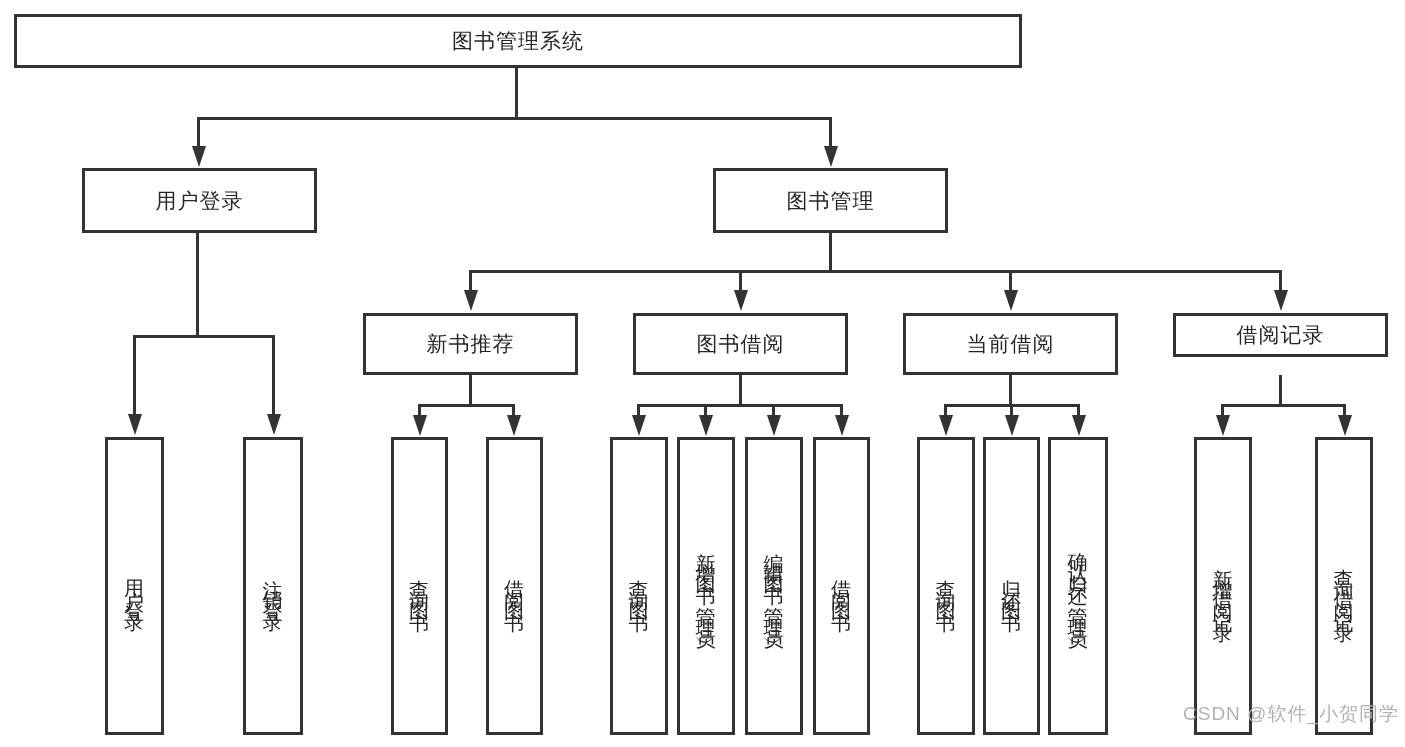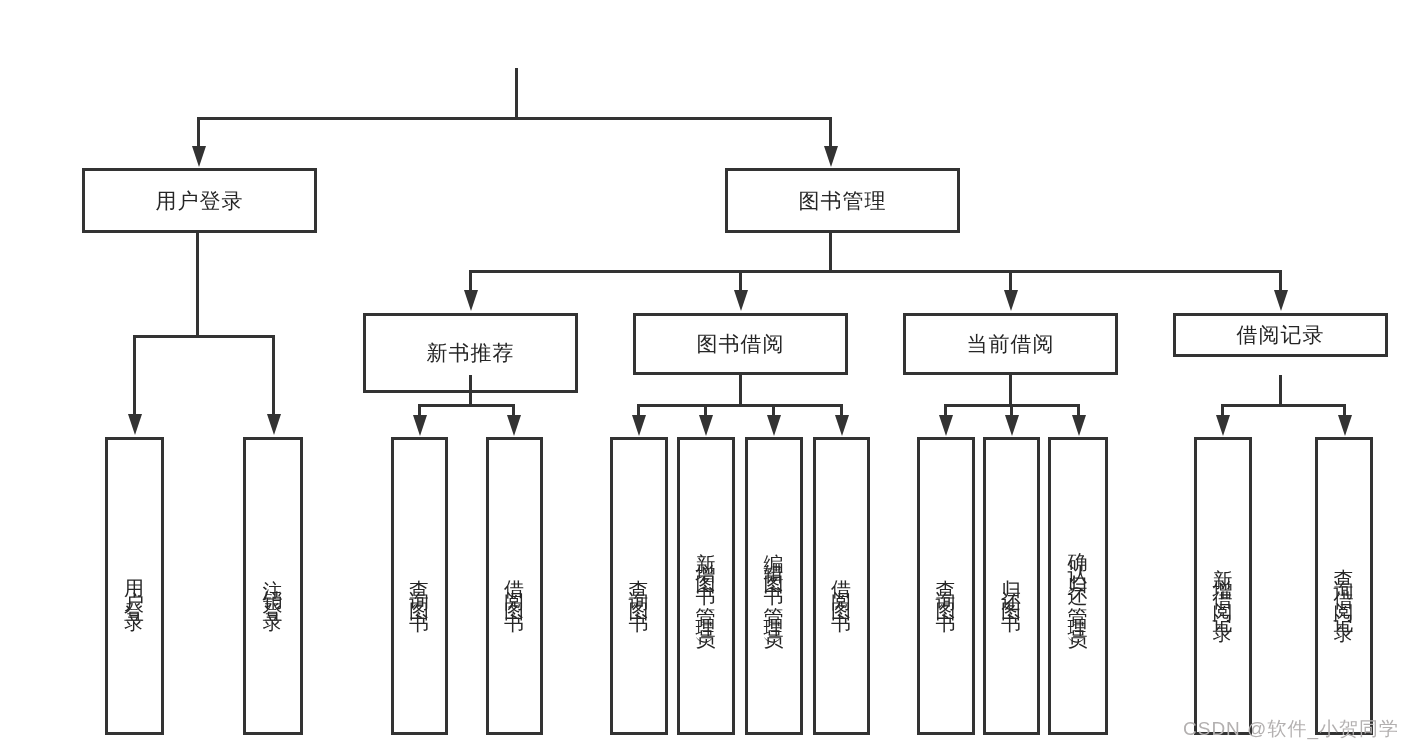--- a/index.html
+++ b/index.html
@@ -55,58 +55,61 @@
     left: -5.5px;
     width: 0;
     height: 0;
     border-left: 7px solid transparent;
     border-right: 7px solid transparent;
     border-top: 21px solid #333333;
   }
   .watermark {
     position: absolute;
     left: 1183px;
-    top: 716px;
+    top: 701px;
     font-size: 19px;
     color: #b3b0b0;
     letter-spacing: 1px;
     white-space: nowrap;
   }
 </style>
 </head>
 <body>
 
 <div class="canvas">
 
+  <div class="node" style="left:14px; top:14px; width:1008px; height:54px;">
+    <span class="hlabel">图书管理系统</span>
+  </div>
 
   <div class="vline" style="left:515px; top:68px; height:50px;"></div>
   <div class="hline" style="left:197px; top:117px; width:635px;"></div>
   <div class="arrow" style="left:197px; top:117px; height:29px;"></div>
   <div class="arrow" style="left:829px; top:117px; height:29px;"></div>
 
   <div class="node" style="left:82px; top:168px; width:235px; height:65px;">
     <span class="hlabel">用户登录</span>
   </div>
-  <div class="node" style="left:713px; top:168px; width:235px; height:65px;margin-left:12px;">
+  <div class="node" style="left:713px; top:168px; width:235px; height:65px;">
     <span class="hlabel">图书管理</span>
   </div>
 
   <div class="vline" style="left:196px; top:233px; height:105px;"></div>
   <div class="hline" style="left:133px; top:335px; width:142px;"></div>
   <div class="arrow" style="left:133px; top:335px; height:79px;"></div>
   <div class="arrow" style="left:272px; top:335px; height:79px;"></div>
 
   <div class="vline" style="left:829px; top:233px; height:40px;"></div>
   <div class="hline" style="left:469px; top:270px; width:813px;"></div>
   <div class="arrow" style="left:469px; top:270px; height:20px;"></div>
   <div class="arrow" style="left:739px; top:270px; height:20px;"></div>
   <div class="arrow" style="left:1009px; top:270px; height:20px;"></div>
   <div class="arrow" style="left:1279px; top:270px; height:20px;"></div>
 
-  <div class="node" style="left:363px; top:313px; width:215px; height:80px;">
+  <div class="node" style="left:363px; top:313px; width:215px; height:62px;">
     <span class="hlabel">新书推荐</span>
   </div>
   <div class="node" style="left:903px; top:313px; width:215px; height:62px;">
     <span class="hlabel">当前借阅</span>
   </div>
   <div class="node" style="left:633px; top:313px; width:215px; height:62px;">
     <span class="hlabel">图书借阅</span>
   </div>
   <div class="node" style="left:1173px; top:313px; width:215px; height:44px;">
     <span class="hlabel">借阅记录</span>

